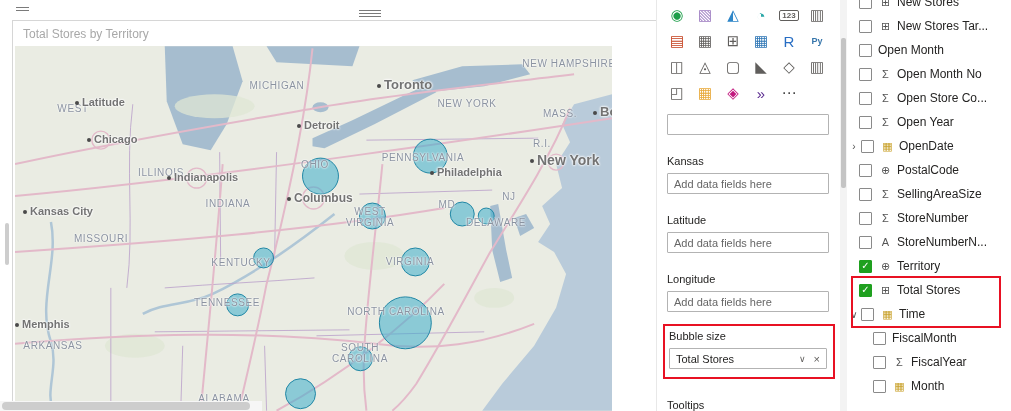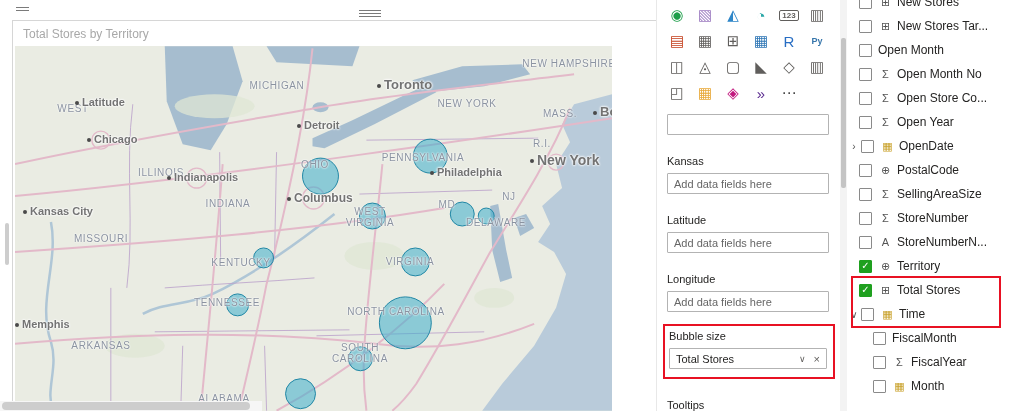--- a/index.html
+++ b/index.html
@@ -170,21 +170,21 @@
           <div class="state" style="left: 494px; top: 145px;">NJ</div>
           <div class="state" style="left: 86px; top: 187px;">MISSOURI</div>
           <div class="state" style="left: 226px; top: 211px;">KENTUCKY</div>
           <div class="state" style="left: 355px; top: 160px;">WEST
 VIRGINIA</div>
           <div class="state" style="left: 395px; top: 210px;">VIRGINIA</div>
           <div class="state" style="left: 432px; top: 153px;">MD</div>
           <div class="state" style="left: 481px; top: 171px;">DELAWARE</div>
           <div class="state" style="left: 212px; top: 251px;">TENNESSEE</div>
           <div class="state" style="left: 381px; top: 260px;">NORTH CAROLINA</div>
-          <div class="state" style="left: 38px; top: 294px; margin-left: 48px;">ARKANSAS</div>
+          <div class="state" style="left: 38px; top: 294px;">ARKANSAS</div>
           <div class="state" style="left: 345px; top: 296px;">SOUTH
 CAROLINA</div>
           <div class="state" style="left: 209px; top: 347px;">ALABAMA</div>
           <div class="city" style="left: 60px; top: 50px; font-size: 11px;"><span class="dot"></span><span>Latitude</span></div>
           <div class="city" style="left: 62px; top: 87px; font-size: 11px; margin-left: 10px;"><span class="dot"></span><span>Chicago</span></div>
           <div class="city" style="left: 282px; top: 73px; font-size: 11px;"><span class="dot"></span><span>Detroit</span></div>
           <div class="city" style="left: 362px; top: 31px; font-size: 13px;"><span class="dot"></span><span>Toronto</span></div>
           <div class="city" style="left: 152px; top: 125px; font-size: 11px;"><span class="dot"></span><span>Indianapolis</span></div>
           <div class="city" style="left: 272px; top: 145px; font-size: 12px;"><span class="dot"></span><span>Columbus</span></div>
           <div class="city" style="left: 8px; top: 159px; font-size: 11px;"><span class="dot"></span><span>Kansas City</span></div>

